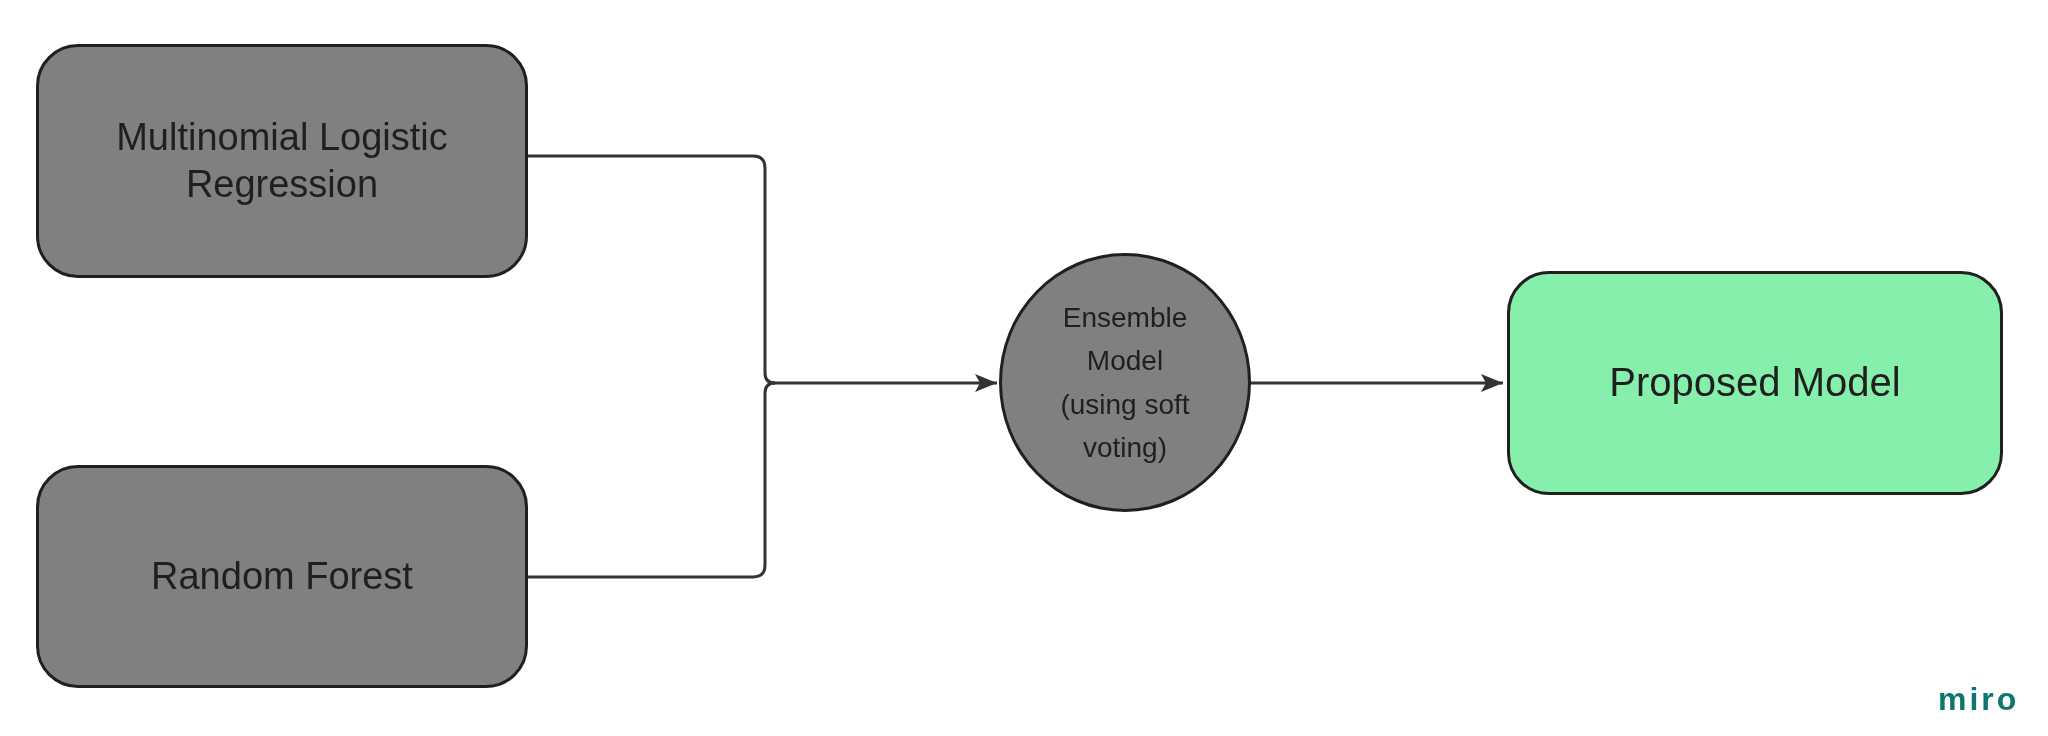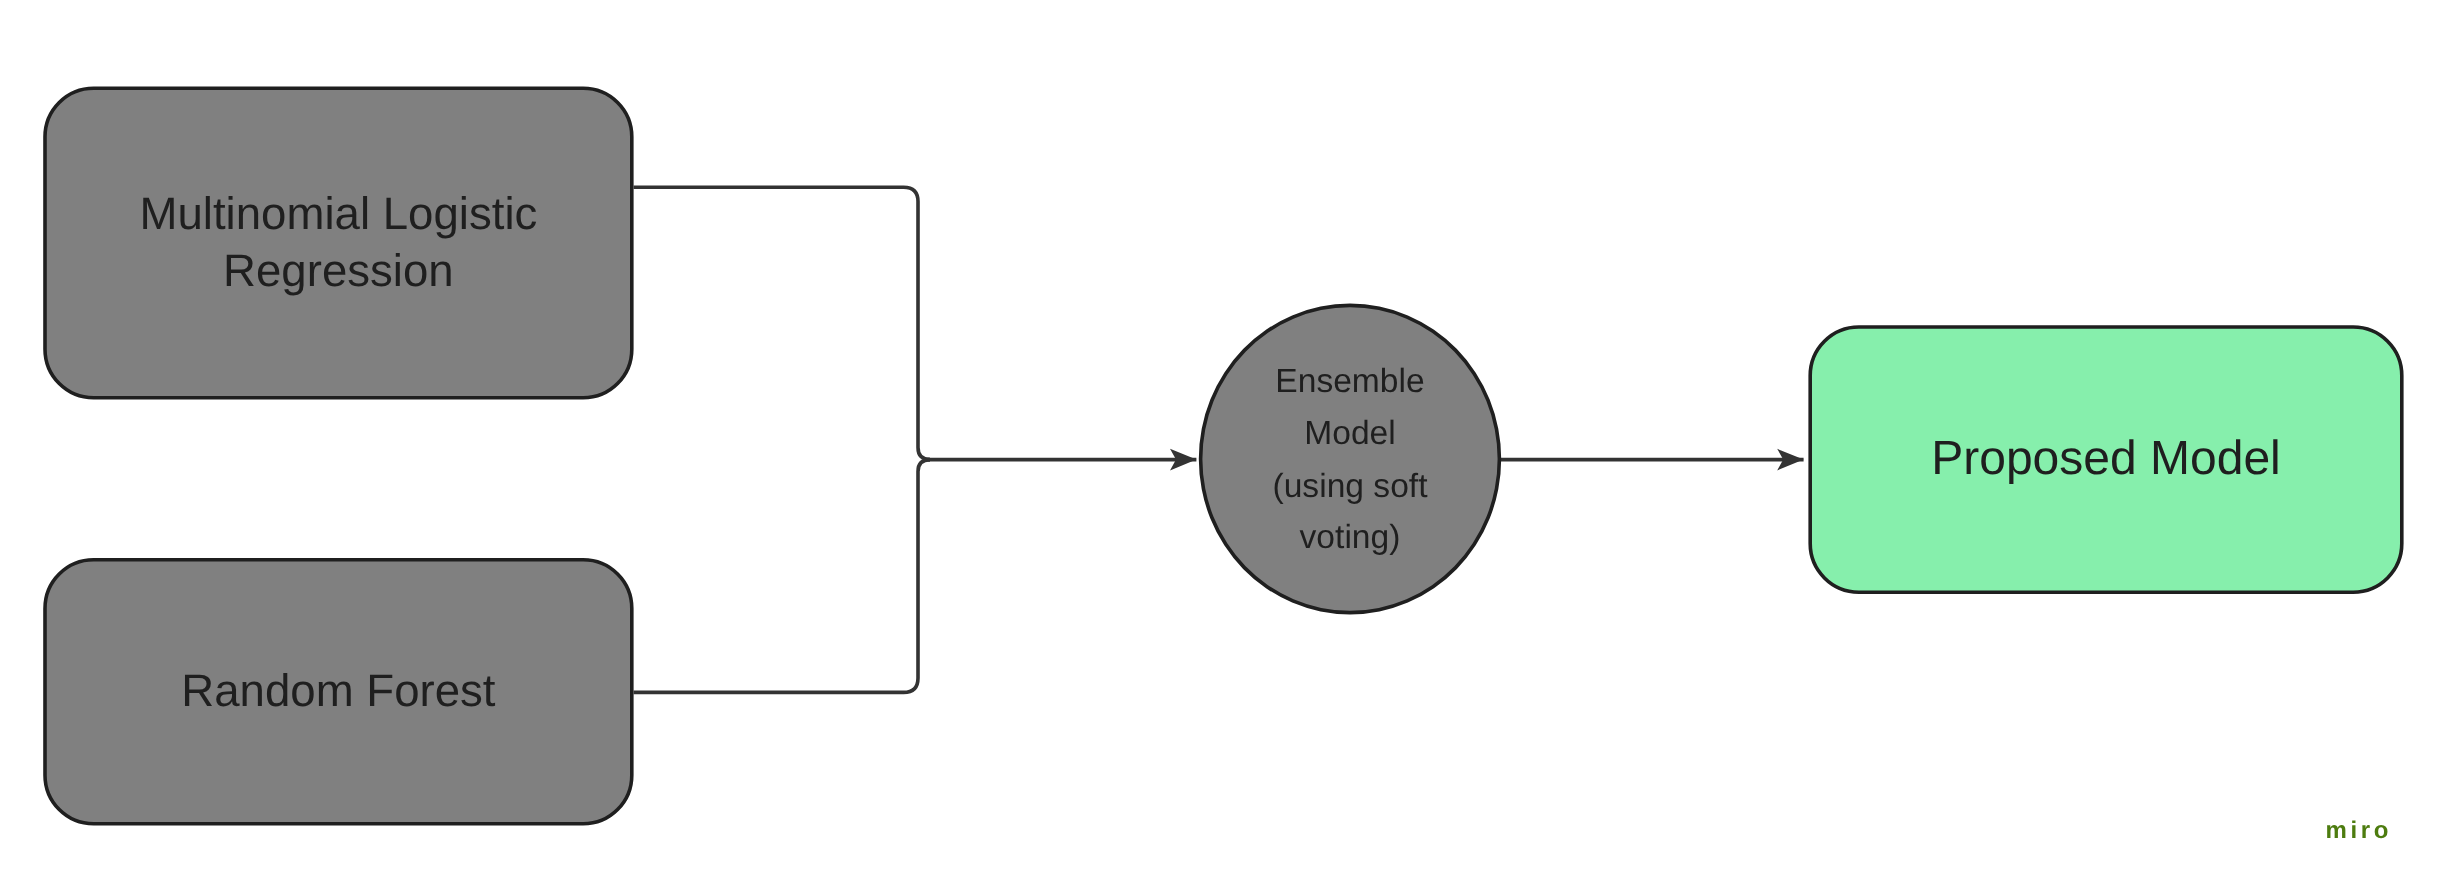--- a/index.html
+++ b/index.html
@@ -42,32 +42,32 @@
   .rect {
     border-radius: 42px;
     font-size: 38px;
     line-height: 1.23;
   }
   .ellipse {
     border-radius: 50%;
     font-size: 28px;
     line-height: 1.55;
   }
-  #node-mlr      { left: 36px;   top: 44px;  width: 492px; height: 261px; margin-top: 28px; }
+  #node-mlr      { left: 36px;   top: 44px;  width: 492px; height: 234px; }
   #node-rf       { left: 36px;   top: 465px; width: 492px; height: 223px; }
   #node-ensemble { left: 999px;  top: 253px; width: 252px; height: 259px; }
   #node-proposed { left: 1507px; top: 271px; width: 496px; height: 224px; font-size: 40px; }
   .watermark {
     position: absolute;
     left: 1938px;
     top: 681px;
-    font-size: 20px;
+    font-size: 32px;
     font-weight: 600;
     letter-spacing: 3px;
-    color: #4d7c0f;
+    color: #0f766e;
     user-select: none;
   }
 </style>
 </head>
 <body>
 
 <div class="canvas">
 
   <svg class="connector-layer" viewBox="0 0 2048 736" xmlns="http://www.w3.org/2000/svg">
     <defs>

